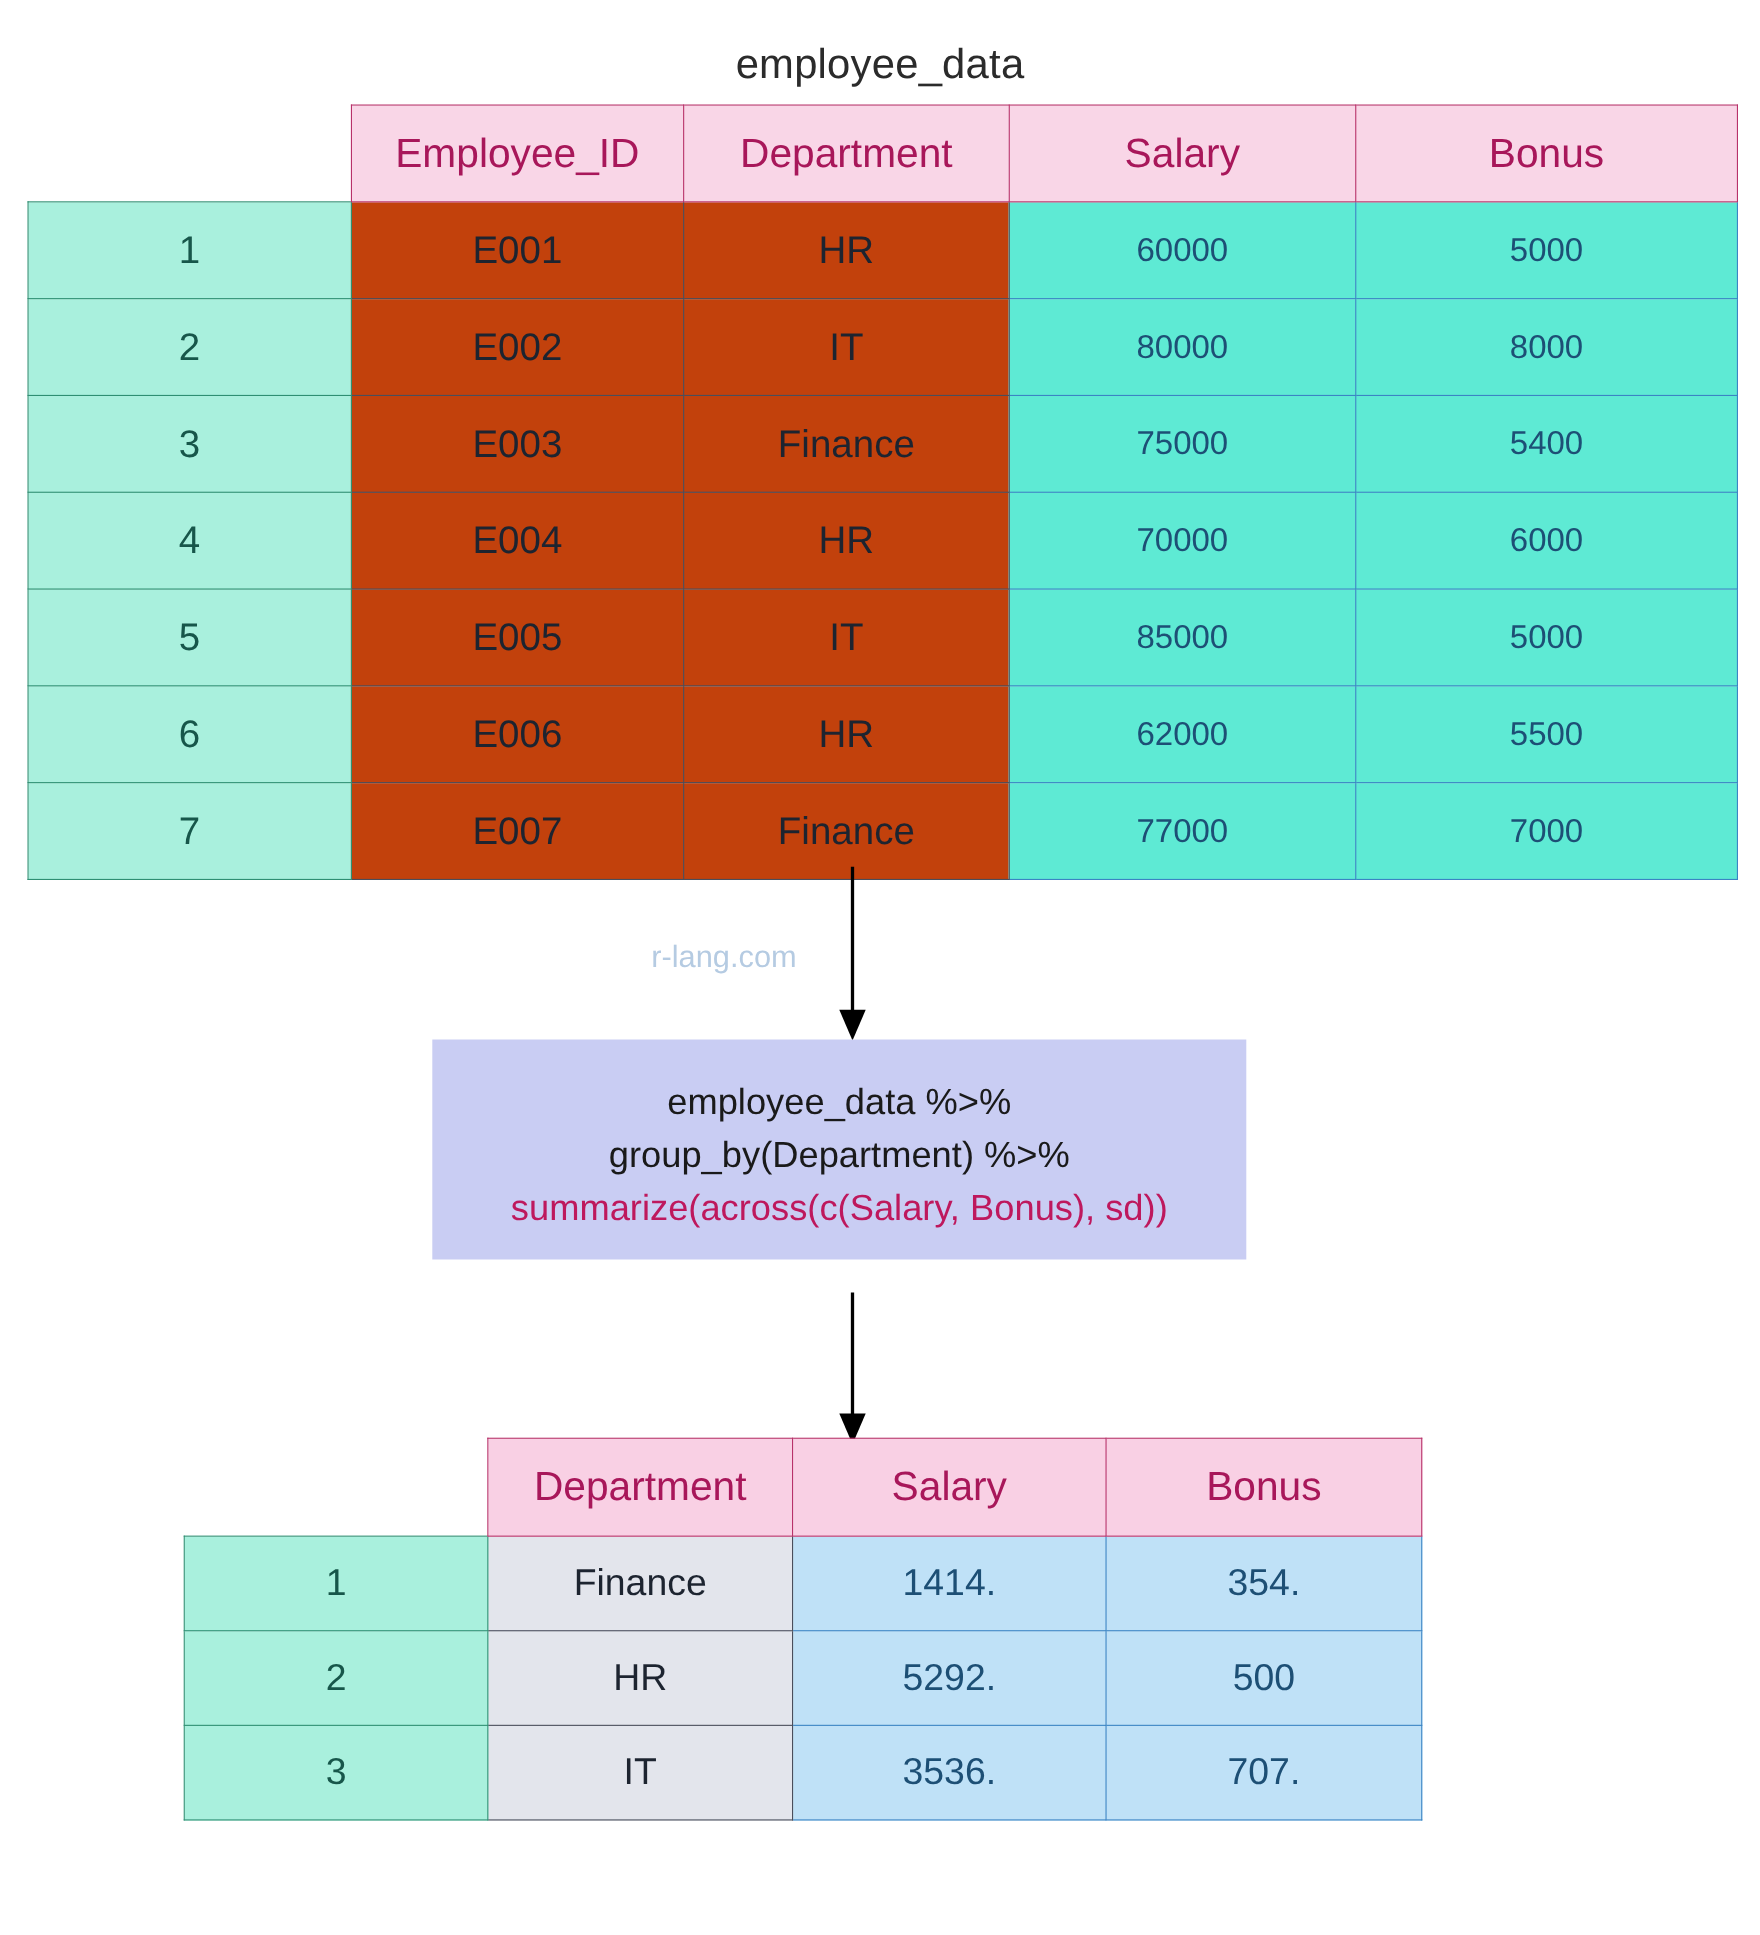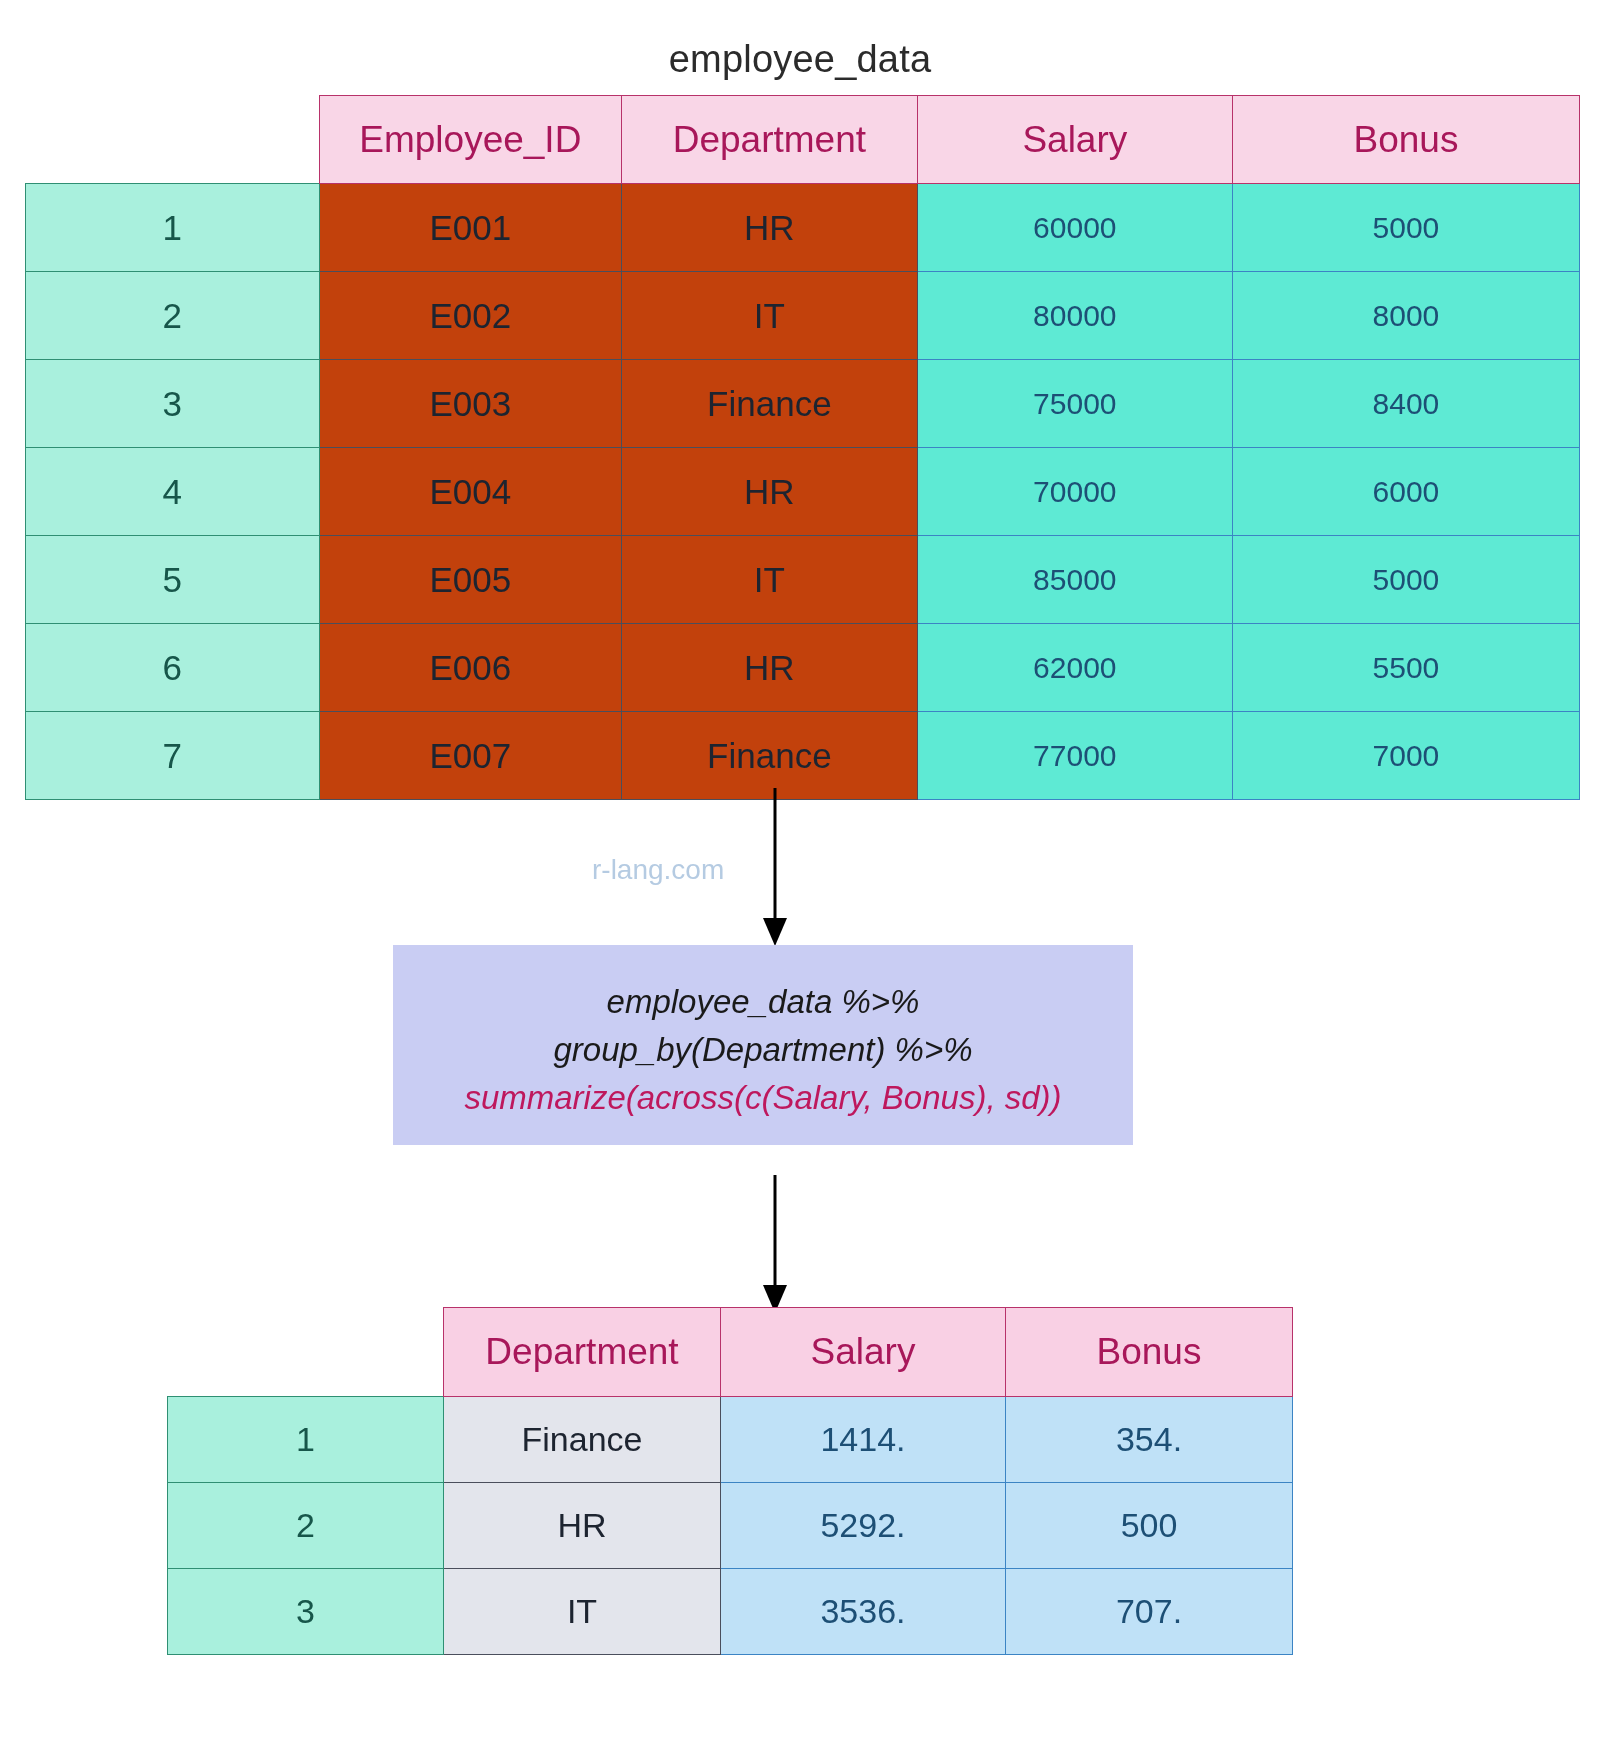--- a/index.html
+++ b/index.html
@@ -105,21 +105,20 @@
     top: 945px;
     width: 740px;
     height: 200px;
     background: #c9cdf3;
     display: flex;
     flex-direction: column;
     align-items: center;
     justify-content: center;
     box-sizing: border-box;
     padding-top: 9px;
-    font-style: italic;
   }
   .code-line {
     font-size: 33px;
     line-height: 48px;
     color: #1a1a1a;
     text-align: center;
     white-space: nowrap;
   }
   .code-line.accent { color: #be185d; text-align: center; }
 
@@ -226,21 +225,21 @@
       <td class="cell-grey">E002</td>
       <td class="cell-grey">IT</td>
       <td class="cell-blue">80000</td>
       <td class="cell-blue">8000</td>
     </tr>
     <tr>
       <td class="cell-idx">3</td>
       <td class="cell-grey">E003</td>
       <td class="cell-grey">Finance</td>
       <td class="cell-blue">75000</td>
-      <td class="cell-blue">8400</td>
+      <td class="cell-blue">5400</td>
     </tr>
     <tr>
       <td class="cell-idx">4</td>
       <td class="cell-grey">E004</td>
       <td class="cell-grey">HR</td>
       <td class="cell-blue">70000</td>
       <td class="cell-blue">6000</td>
     </tr>
     <tr>
       <td class="cell-idx">5</td>

